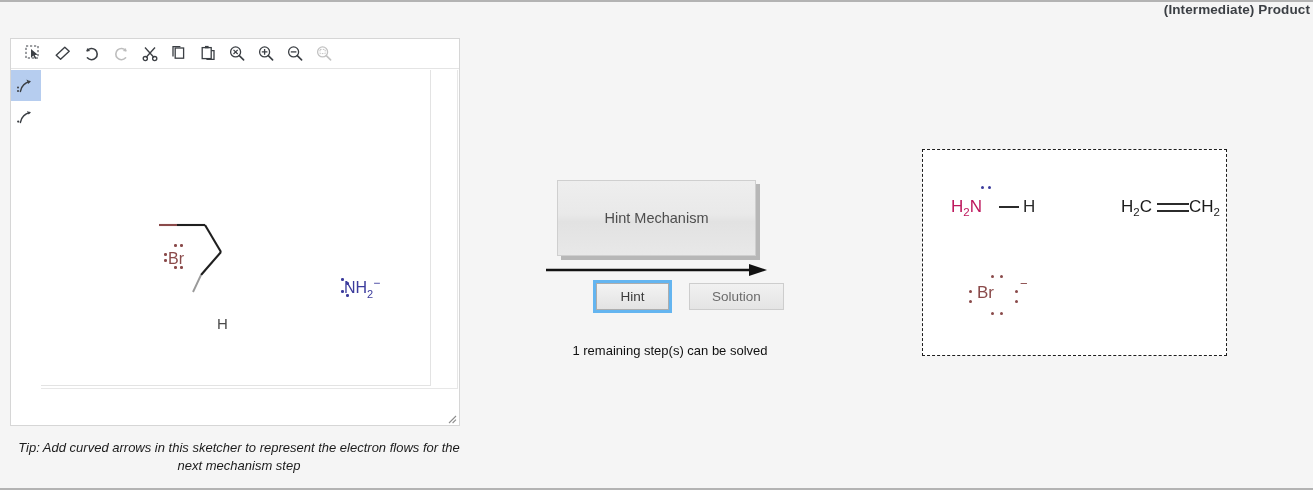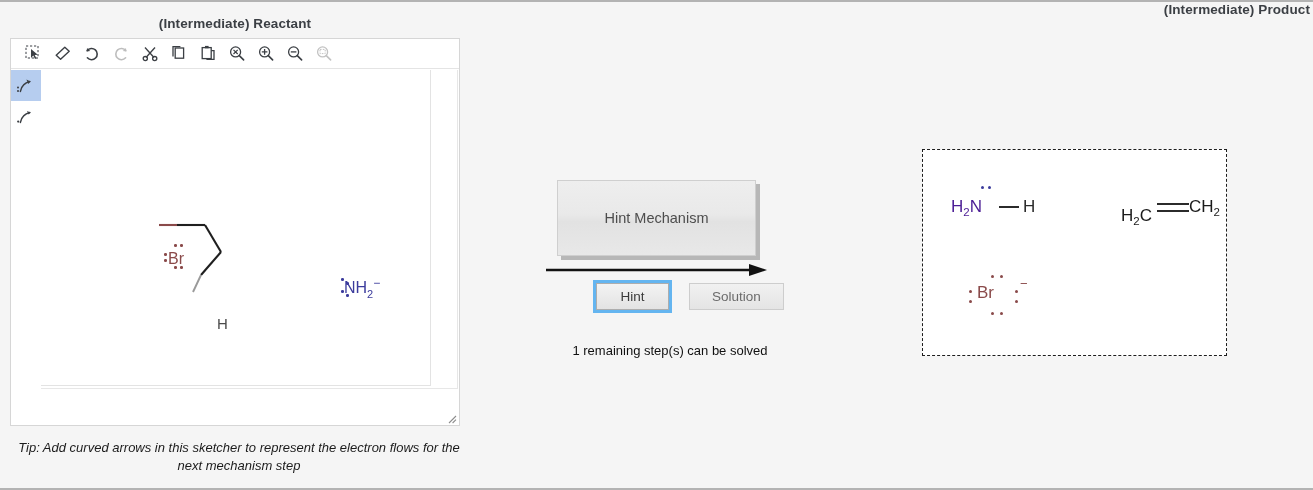--- a/index.html
+++ b/index.html
@@ -258,47 +258,46 @@
   .p-label {
     position: absolute;
     white-space: nowrap;
     font-family: "Liberation Sans", sans-serif;
     user-select: none;
   }
   .p-amine {
     left: 28px;
     top: 47px;
     font-size: 17px;
-    color: #4c1d95;
+    color: #be185d;
   }
   .p-amine sub { font-size: 11.5px; }
   .p-ethene {
     left: 198px;
-    top: 56px;
+    top: 47px;
     font-size: 17px;
     color: #1b1b1b;
   }
   .p-ethene sub { font-size: 11.5px; }
   .p-br {
     left: 54px;
     top: 133px;
     font-size: 17px;
     color: #8a4a4a;
   }
   .dot-p-br { background: #8a4a4a; width: 3px; height: 3px; }
   .dot-p-n  { background: #3b3b9c; width: 3px; height: 3px; }
 
   .bond-line { position: absolute; background: #2b2b2b; }
 </style>
 </head>
 <body>
 
 <div class="page">
 
-  <div class="col-title" id="reactant-title">(Intermediate) Reactant</div>
   <div class="col-title" id="product-title">(Intermediate) Product</div>
 
   <div class="sketcher">
 
     <div class="sketcher-toolbar">
 
       <div class="tb-btn">
         <svg width="17" height="17" viewBox="0 0 17 17">
           <rect x="1" y="1" width="12" height="12" fill="none" stroke="#3b3f44" stroke-width="1" stroke-dasharray="2.2,1.8"></rect>
           <path d="M6 4 L6 13 L8.3 10.6 L10 14 L11.4 13.2 L9.7 10 L12.8 9.8 Z" fill="#3b3f44"></path>

